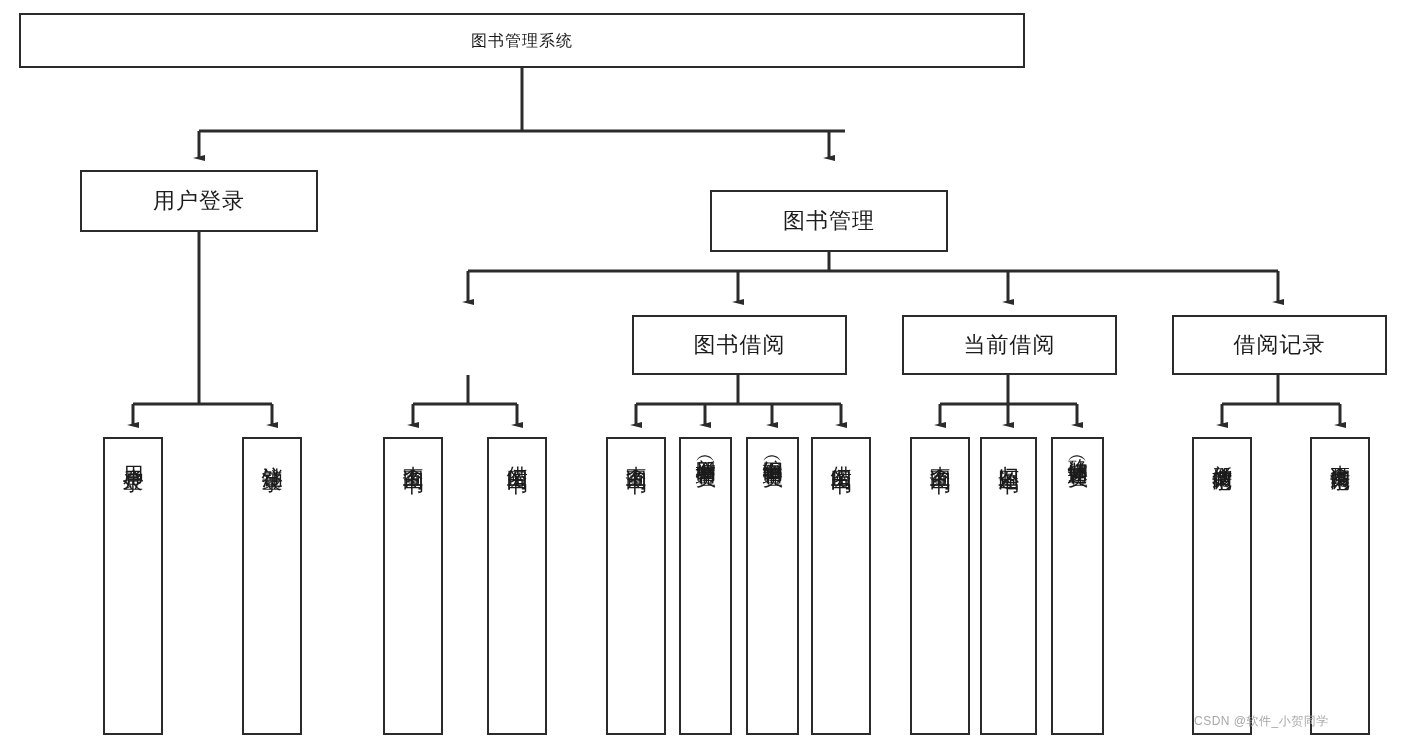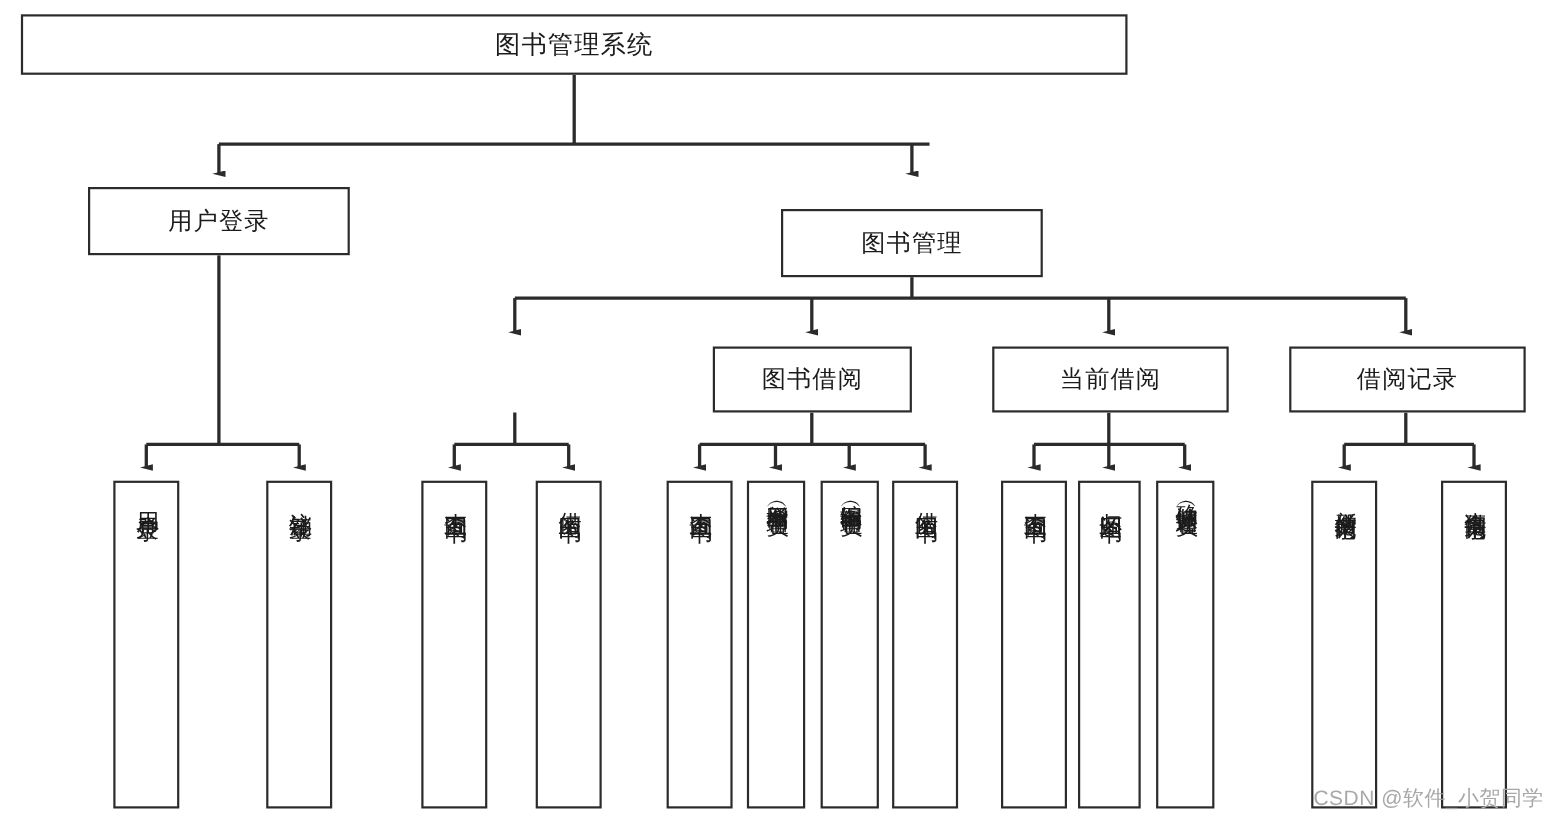--- a/index.html
+++ b/index.html
@@ -34,21 +34,21 @@
     align-items: center;
     justify-content: center;
     color: #1b1b1b;
   }
   .node.h {
     font-size: 22px;
     letter-spacing: 1px;
     line-height: 1.1;
   }
   .node.root {
-    font-size: 23px;
+    font-size: 16px;
   }
   .node.v {
     align-items: flex-start;
     justify-content: center;
     padding-top: 10px;
   }
   .vlabel {
     writing-mode: vertical-rl;
     text-orientation: upright;
     font-size: 21px;
@@ -56,21 +56,21 @@
     letter-spacing: 2.5px;
     white-space: nowrap;
     color: #1b1b1b;
   }
   .vlabel.small {
     font-size: 20px;
     letter-spacing: 1.5px;
   }
   .watermark {
     position: absolute;
-    font-size: 19px;
+    font-size: 12px;
     color: #a8a8a8;
     white-space: nowrap;
     letter-spacing: 0.5px;
   }
 </style>
 </head>
 <body>
 
 <div id="canvas">
 
@@ -128,21 +128,21 @@
     <span>图书管理系统</span>
   </div>
 
   <div class="node h" style="left:80px; top:170px; width:238px; height:62px;">
     <span>用户登录</span>
   </div>
   <div class="node h" style="left:710px; top:170px; width:238px; height:62px;margin-top:20px;">
     <span>图书管理</span>
   </div>
 
-  <div class="node h" style="left:648px; top:315px; width:181px; height:60px;justify-content:center;">
+  <div class="node h" style="left:632px; top:315px; width:215px; height:60px;justify-content:center;">
     <span>图书借阅</span>
   </div>
   <div class="node h" style="left:902px; top:315px; width:215px; height:60px;">
     <span>当前借阅</span>
   </div>
   <div class="node h" style="left:1172px; top:315px; width:215px; height:60px;">
     <span>借阅记录</span>
   </div>
 
   <div class="node v" style="left:103px; top:437px; width:60px; height:298px;">

